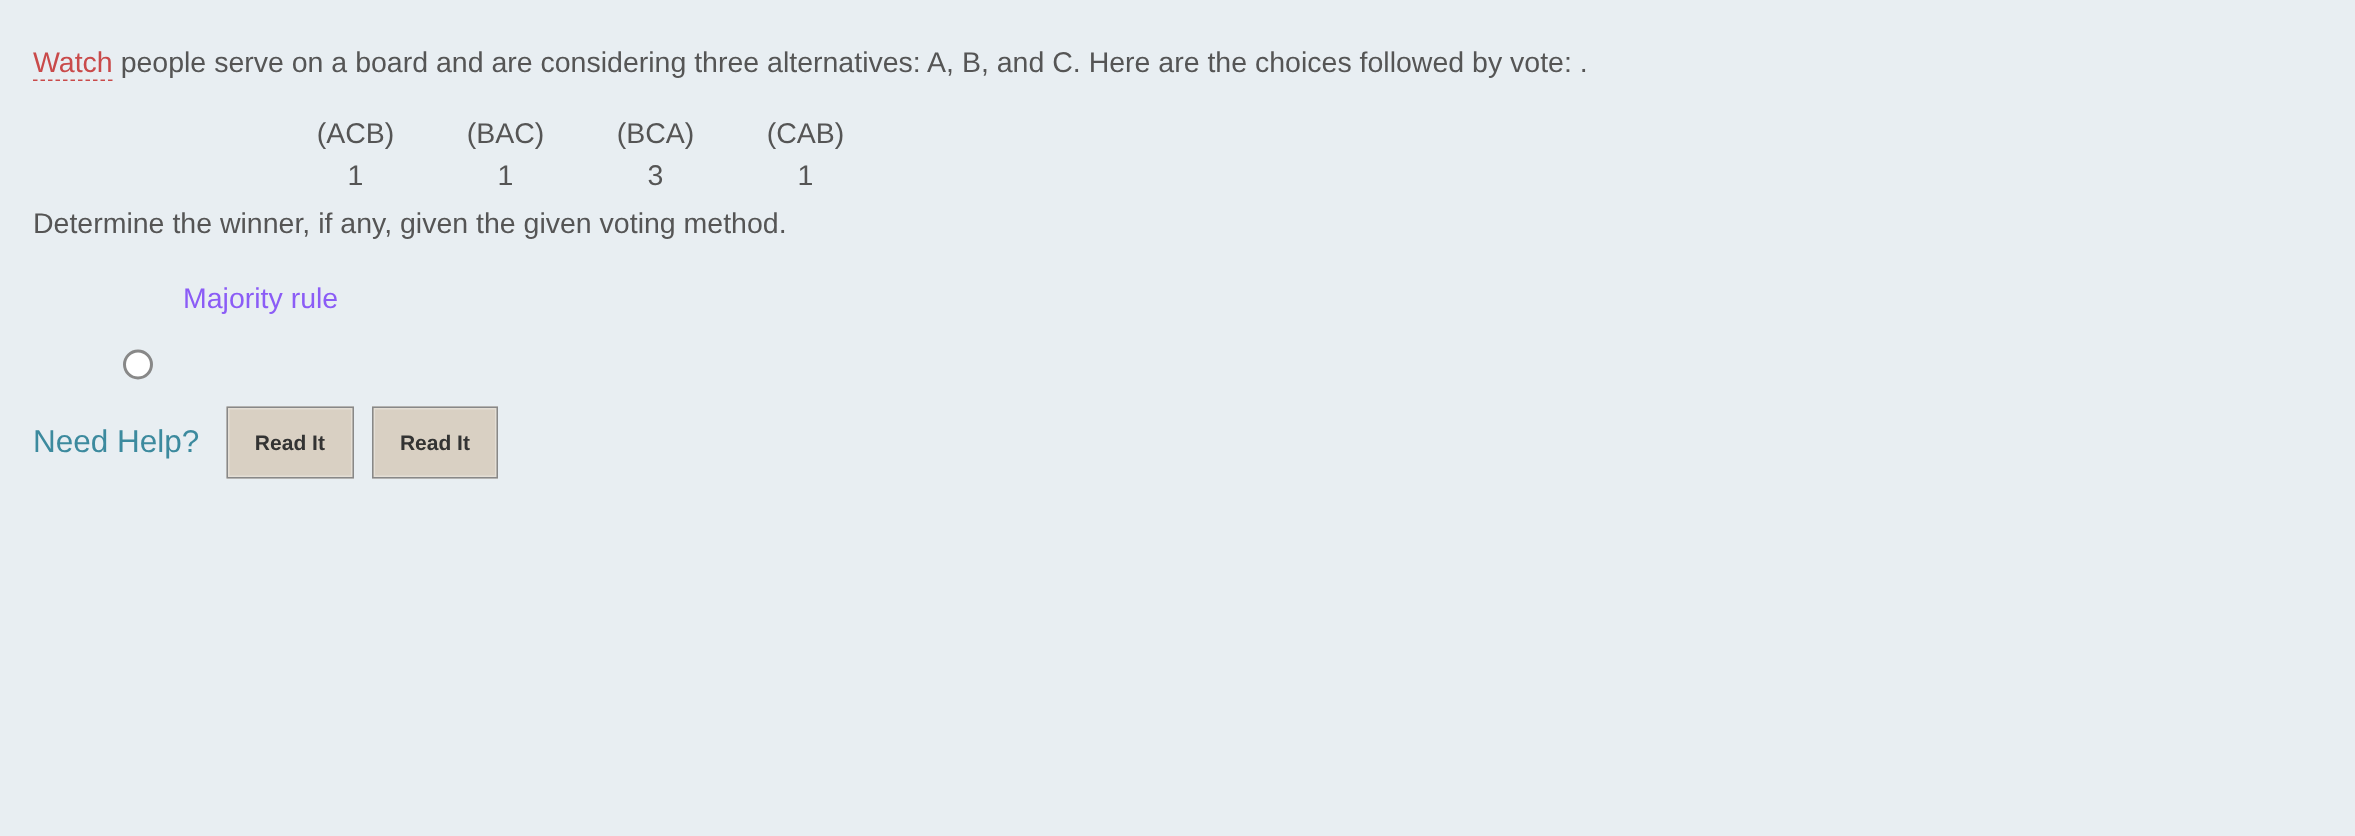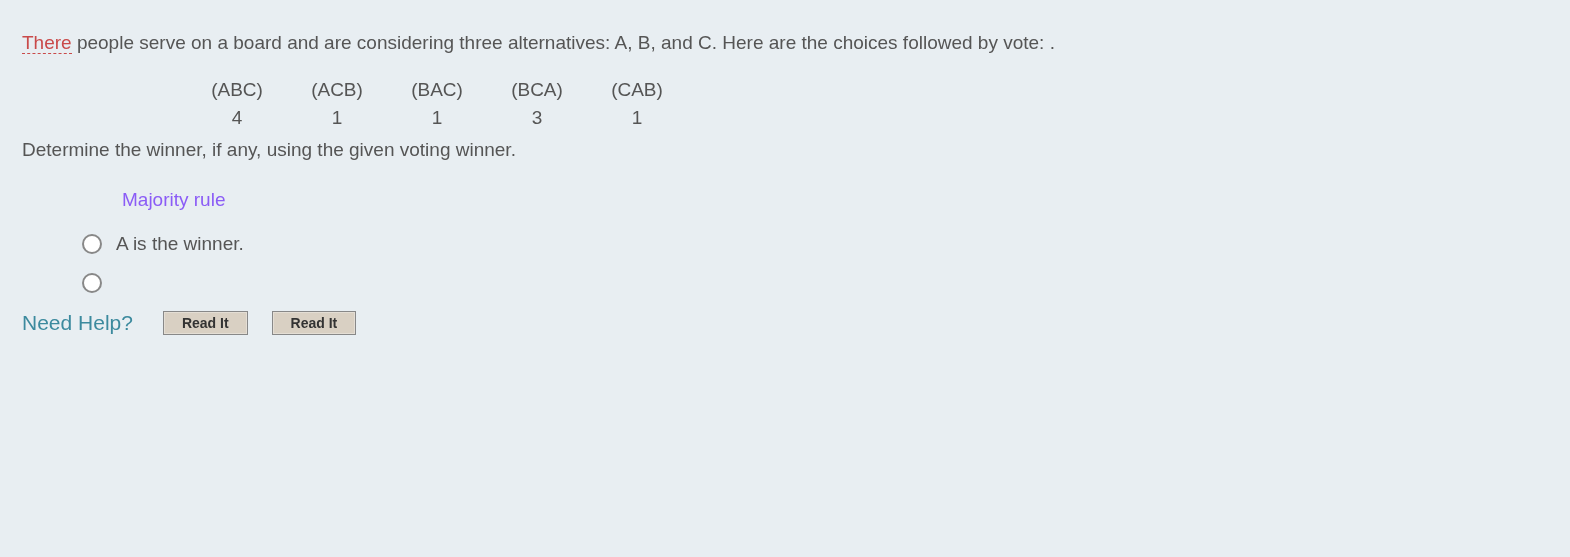--- a/index.html
+++ b/index.html
@@ -69,78 +69,70 @@
       margin-right: 14px;
       background: #fff;
       flex-shrink: 0;
     }
     .option-label {
       color: #555;
     }
     .help-row {
       display: flex;
       align-items: center;
-      gap: 24px;
+      gap: 12px;
     }
     .help-text {
       color: #3c8a9e;
       font-size: 21px;
       margin-right: 6px;
     }
     .help-button {
       background: #d9d0c3;
       border: 1px solid #888;
-      padding: 3px 18px;
+      padding: 15px 18px;
       font-family: Arial, Helvetica, sans-serif;
       font-size: 14px;
       font-weight: bold;
       color: #333;
       cursor: pointer;
       box-shadow: inset 0 0 0 1px rgba(255,255,255,0.3);
     }
   </style>
 </head>
 <body>
 
 <div class="question-intro">
-  <span class="highlight-word">There</span><span> people serve on a board and are considering three alternatives: A, B, and C. Here are the choices followed by vote: .</span>
+  <span class="highlight-word">Watch</span><span> people serve on a board and are considering three alternatives: A, B, and C. Here are the choices followed by vote: .</span>
 </div>
 
 <div class="vote-table">
-  <div class="vote-col">
-    <div class="vote-header">(ABC)</div>
-    <div class="vote-value">4</div>
-  </div>
   <div class="vote-col">
     <div class="vote-header">(ACB)</div>
     <div class="vote-value">1</div>
   </div>
   <div class="vote-col">
     <div class="vote-header">(BAC)</div>
     <div class="vote-value">1</div>
   </div>
   <div class="vote-col">
     <div class="vote-header">(BCA)</div>
     <div class="vote-value">3</div>
   </div>
   <div class="vote-col">
     <div class="vote-header">(CAB)</div>
     <div class="vote-value">1</div>
   </div>
 </div>
 
-<div class="determine-line">Determine the winner, if any, using the given voting winner.</div>
+<div class="determine-line">Determine the winner, if any, given the given voting method.</div>
 
 <div class="method-label">Majority rule</div>
 
 <div class="options">
-  <div class="option-row">
-    <div class="radio-circle"></div>
-    <span class="option-label">A is the winner.</span>
-  </div>
   <div class="option-row">
     <div class="radio-circle"></div>
   </div>
 </div>
 
 <div class="help-row">
   <span class="help-text">Need Help?</span>
   <button class="help-button">Read It</button>
   <button class="help-button">Read It</button>
 </div>

